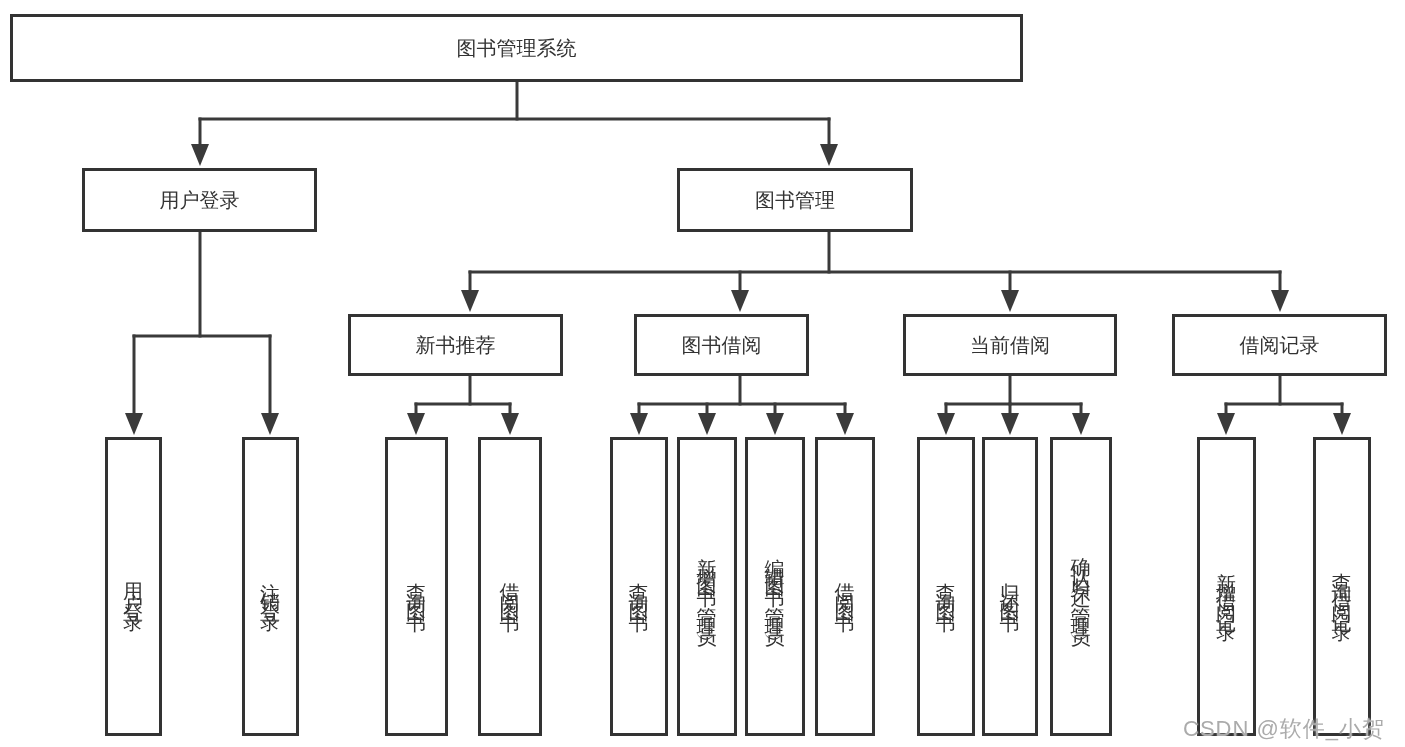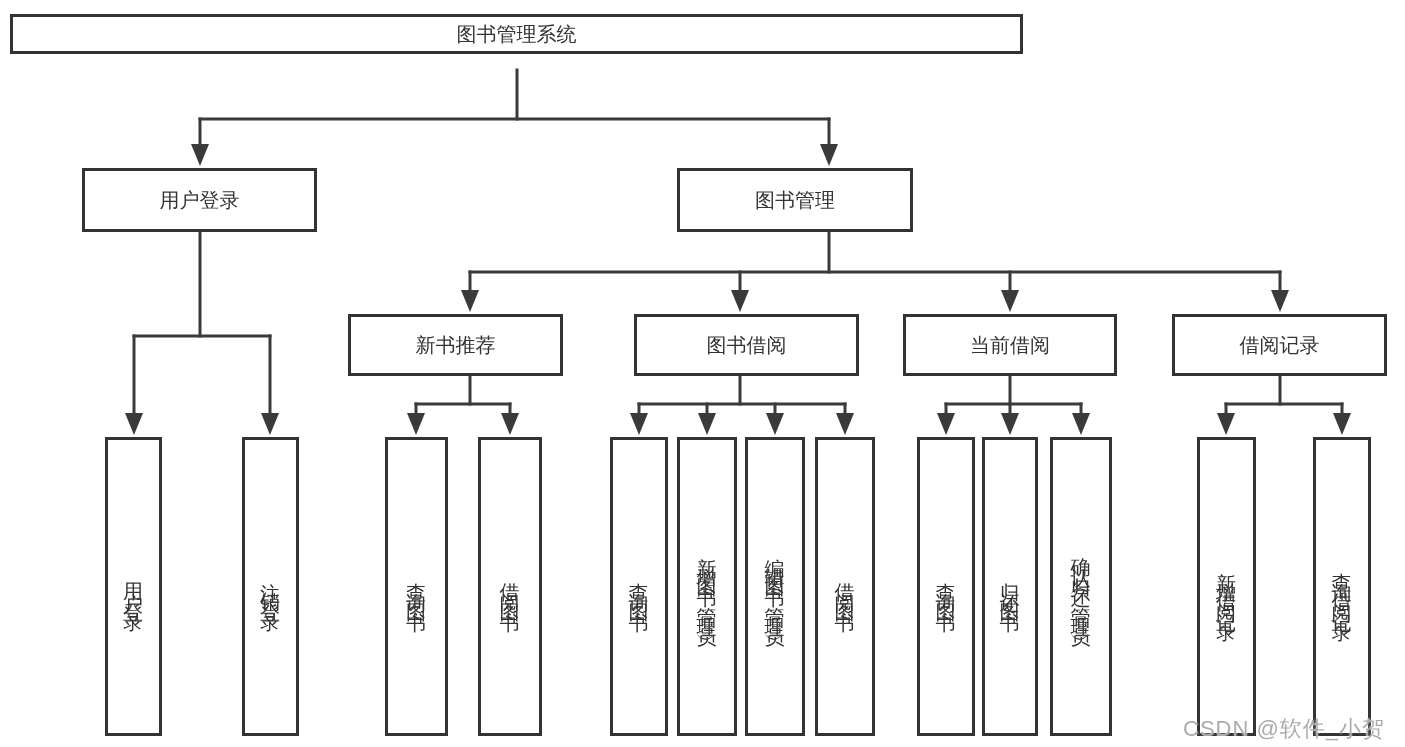--- a/index.html
+++ b/index.html
@@ -101,35 +101,35 @@
     <g>
       <path d="M1280,376 V404"></path>
       <path d="M1226,404 H1342"></path>
       <path d="M1226,404 V413"></path>
         <polygon points="1217,413 1235,413 1226,435"></polygon>
       <path d="M1342,404 V413"></path>
         <polygon points="1333,413 1351,413 1342,435"></polygon>
     </g>
   </svg>
 
-  <div class="node" style="left:10px; top:14px; width:1013px; height:40px;">
+  <div class="node" style="left:10px; top:14px; width:1013px; height:68px;">
     <span>图书管理系统</span>
   </div>
 
   <div class="node" style="left:82px; top:168px; width:235px; height:64px;">
     <span>用户登录</span>
   </div>
   <div class="node" style="left:677px; top:168px; width:236px; height:64px;">
     <span>图书管理</span>
   </div>
 
   <div class="node" style="left:348px; top:314px; width:215px; height:62px;">
     <span>新书推荐</span>
   </div>
-  <div class="node" style="left:634px; top:314px; width:225px; height:62px;">
+  <div class="node" style="left:634px; top:314px; width:175px; height:62px;">
     <span>图书借阅</span>
   </div>
   <div class="node" style="left:1172px; top:314px; width:215px; height:62px;">
     <span>借阅记录</span>
   </div>
   <div class="node" style="left:903px; top:314px; width:214px; height:62px;">
     <span>当前借阅</span>
   </div>
 
   <div class="node leaf" style="left:105px; width:57px;">

